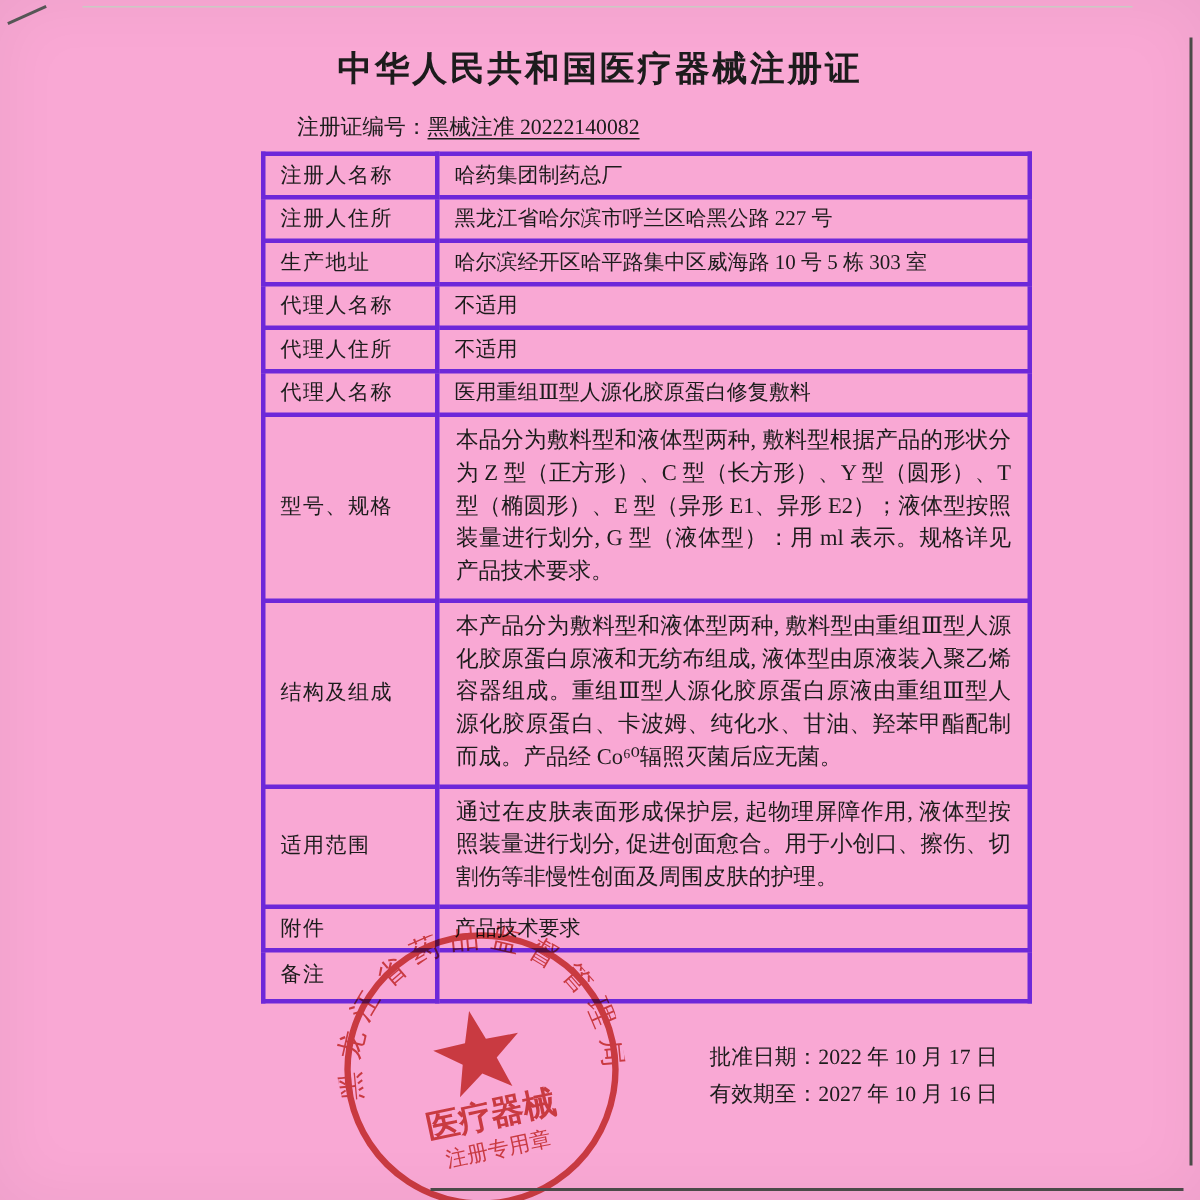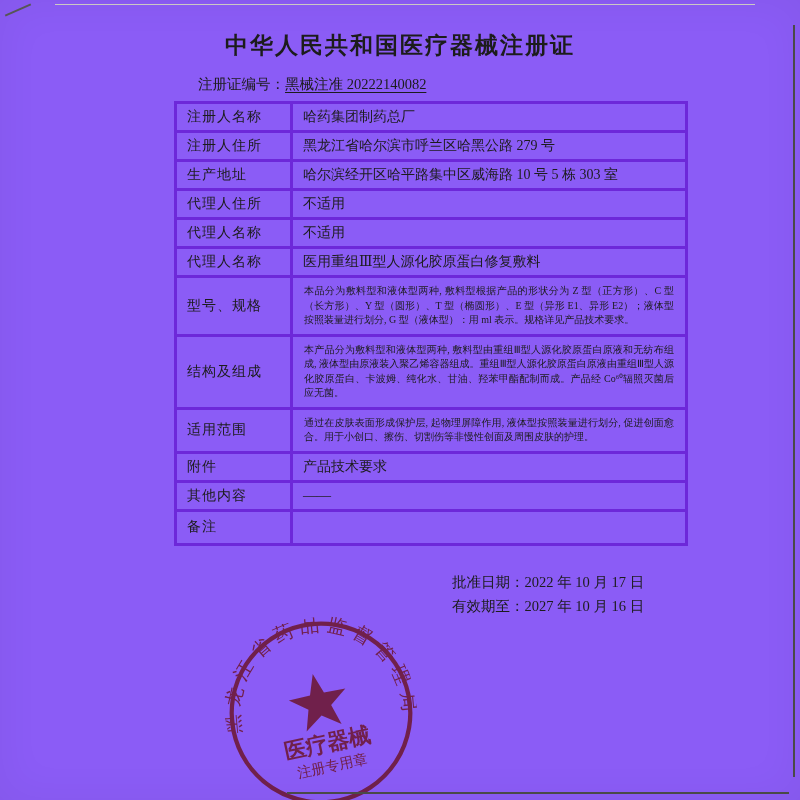--- a/index.html
+++ b/index.html
@@ -4,41 +4,41 @@
 <style>
   * { margin:0; padding:0; box-sizing:border-box; }
   html,body { width:800px; height:800px; }
   body {
     background:#e9e8e4;
     font-family:"Liberation Serif","DejaVu Serif",serif;
     color:#1c1c1c;
   }
   .page {
     position:relative; width:800px; height:800px;
-    background:#8b5cf6; overflow:hidden;
+    background:#f9a8d4; overflow:hidden;
     box-shadow: inset 0 0 45px rgba(0,0,0,0.05);
   }
   .title {
     text-align:center; padding-top:30px;
     font-size:23px; font-weight:bold; letter-spacing:2px;
   }
   .content { width:452px; margin:0 auto; }
   .certline { margin:14px 0 7px 24px; font-size:14.5px; }
   .certline .u { text-decoration:underline; text-underline-offset:3px; }
   table.cert { width:514px; border-collapse:collapse; table-layout:fixed; }
   td { border:3px solid #6d28d9; font-size:14px; vertical-align:middle; }
   td.lbl { width:116px; padding:3px 10px; letter-spacing:1px; }
   td.val { padding:3px 10px; }
   td.val.c { text-align:left; }
-  td.val.j { text-align:justify; line-height:1.45; padding:6px 11px; font-size:10px;font-family:Liberation Serif, serif; }
+  td.val.j { text-align:justify; line-height:1.45; padding:6px 11px; font-size:15px; }
   tr.short td { height:29px; }
   tr.note td { height:34px;margin-top:24px; }
   .approval { margin:15px 0 0 24px; font-size:14.5px; }
   .dates { margin:24px 0 0 278px; font-size:14.5px; line-height:1.72; }
-  .dates div { white-space:nowrap; }
+  .dates div { white-space:nowrap;margin-left:21px; }
   .stamp {
     position:absolute; left:226px; top:618px; width:190px; height:190px;
     transform:rotate(-12deg); opacity:0.85; mix-blend-mode:multiply;
     pointer-events:none;
   }
   .stamp text { font-family:"Liberation Serif","DejaVu Serif",serif; }
   
   .edge-right  { position:absolute; right:5px; top:25px; width:2px; height:752px; background:#4a4a48; }
   .edge-bottom { position:absolute; left:287px; bottom:6px; width:502px; height:2px; background:#4a4a48; }
   .corner-tl   { position:absolute; left:4px; top:9px; width:28px; height:2px; background:#565656; transform:rotate(-24deg); }
@@ -56,32 +56,32 @@
     <div class="certline"><span>注册证编号：</span><span class="u">黑械注准 20222140082</span></div>
 
     <table class="cert">
       <tbody>
           <tr class="short">
         <td class="lbl">注册人名称</td>
         <td class="val c">哈药集团制药总厂</td>
       </tr>
       <tr class="short">
         <td class="lbl">注册人住所</td>
-        <td class="val c">黑龙江省哈尔滨市呼兰区哈黑公路 279 号</td>
+        <td class="val c">黑龙江省哈尔滨市呼兰区哈黑公路 227 号</td>
       </tr>
       <tr class="short">
         <td class="lbl">生产地址</td>
         <td class="val c">哈尔滨经开区哈平路集中区威海路 10 号 5 栋 303 室</td>
       </tr>
       <tr class="short">
-        <td class="lbl">代理人住所</td>
+        <td class="lbl">代理人名称</td>
         <td class="val c">不适用</td>
       </tr>
       <tr class="short">
-        <td class="lbl">代理人名称</td>
+        <td class="lbl">代理人住所</td>
         <td class="val c">不适用</td>
       </tr>
       <tr class="short">
         <td class="lbl">代理人名称</td>
         <td class="val c">医用重组Ⅲ型人源化胶原蛋白修复敷料</td>
       </tr>
       <tr>
         <td class="lbl">型号、规格</td>
         <td class="val j">本品分为敷料型和液体型两种, 敷料型根据产品的形状分为 Z 型（正方形）、C 型（长方形）、Y 型（圆形）、T 型（椭圆形）、E 型（异形 E1、异形 E2）；液体型按照装量进行划分, G 型（液体型）：用 ml 表示。规格详见产品技术要求。</td>
       </tr>
@@ -89,24 +89,20 @@
         <td class="lbl">结构及组成</td>
         <td class="val j">本产品分为敷料型和液体型两种, 敷料型由重组Ⅲ型人源化胶原蛋白原液和无纺布组成, 液体型由原液装入聚乙烯容器组成。重组Ⅲ型人源化胶原蛋白原液由重组Ⅲ型人源化胶原蛋白、卡波姆、纯化水、甘油、羟苯甲酯配制而成。产品经 Co⁶⁰辐照灭菌后应无菌。</td>
       </tr>
       <tr>
         <td class="lbl">适用范围</td>
         <td class="val j">通过在皮肤表面形成保护层, 起物理屏障作用, 液体型按照装量进行划分, 促进创面愈合。用于小创口、擦伤、切割伤等非慢性创面及周围皮肤的护理。</td>
       </tr>
       <tr class="short">
         <td class="lbl">附件</td>
         <td class="val c">产品技术要求</td>
-      </tr>
-      <tr class="short">
-        <td class="lbl">其他内容</td>
-        <td class="val c">——</td>
       </tr>
       <tr class="note">
         <td class="lbl">备注</td>
         <td class="val c"></td>
       </tr>
     </tbody>
       </table>
 
 
     <div class="dates">

